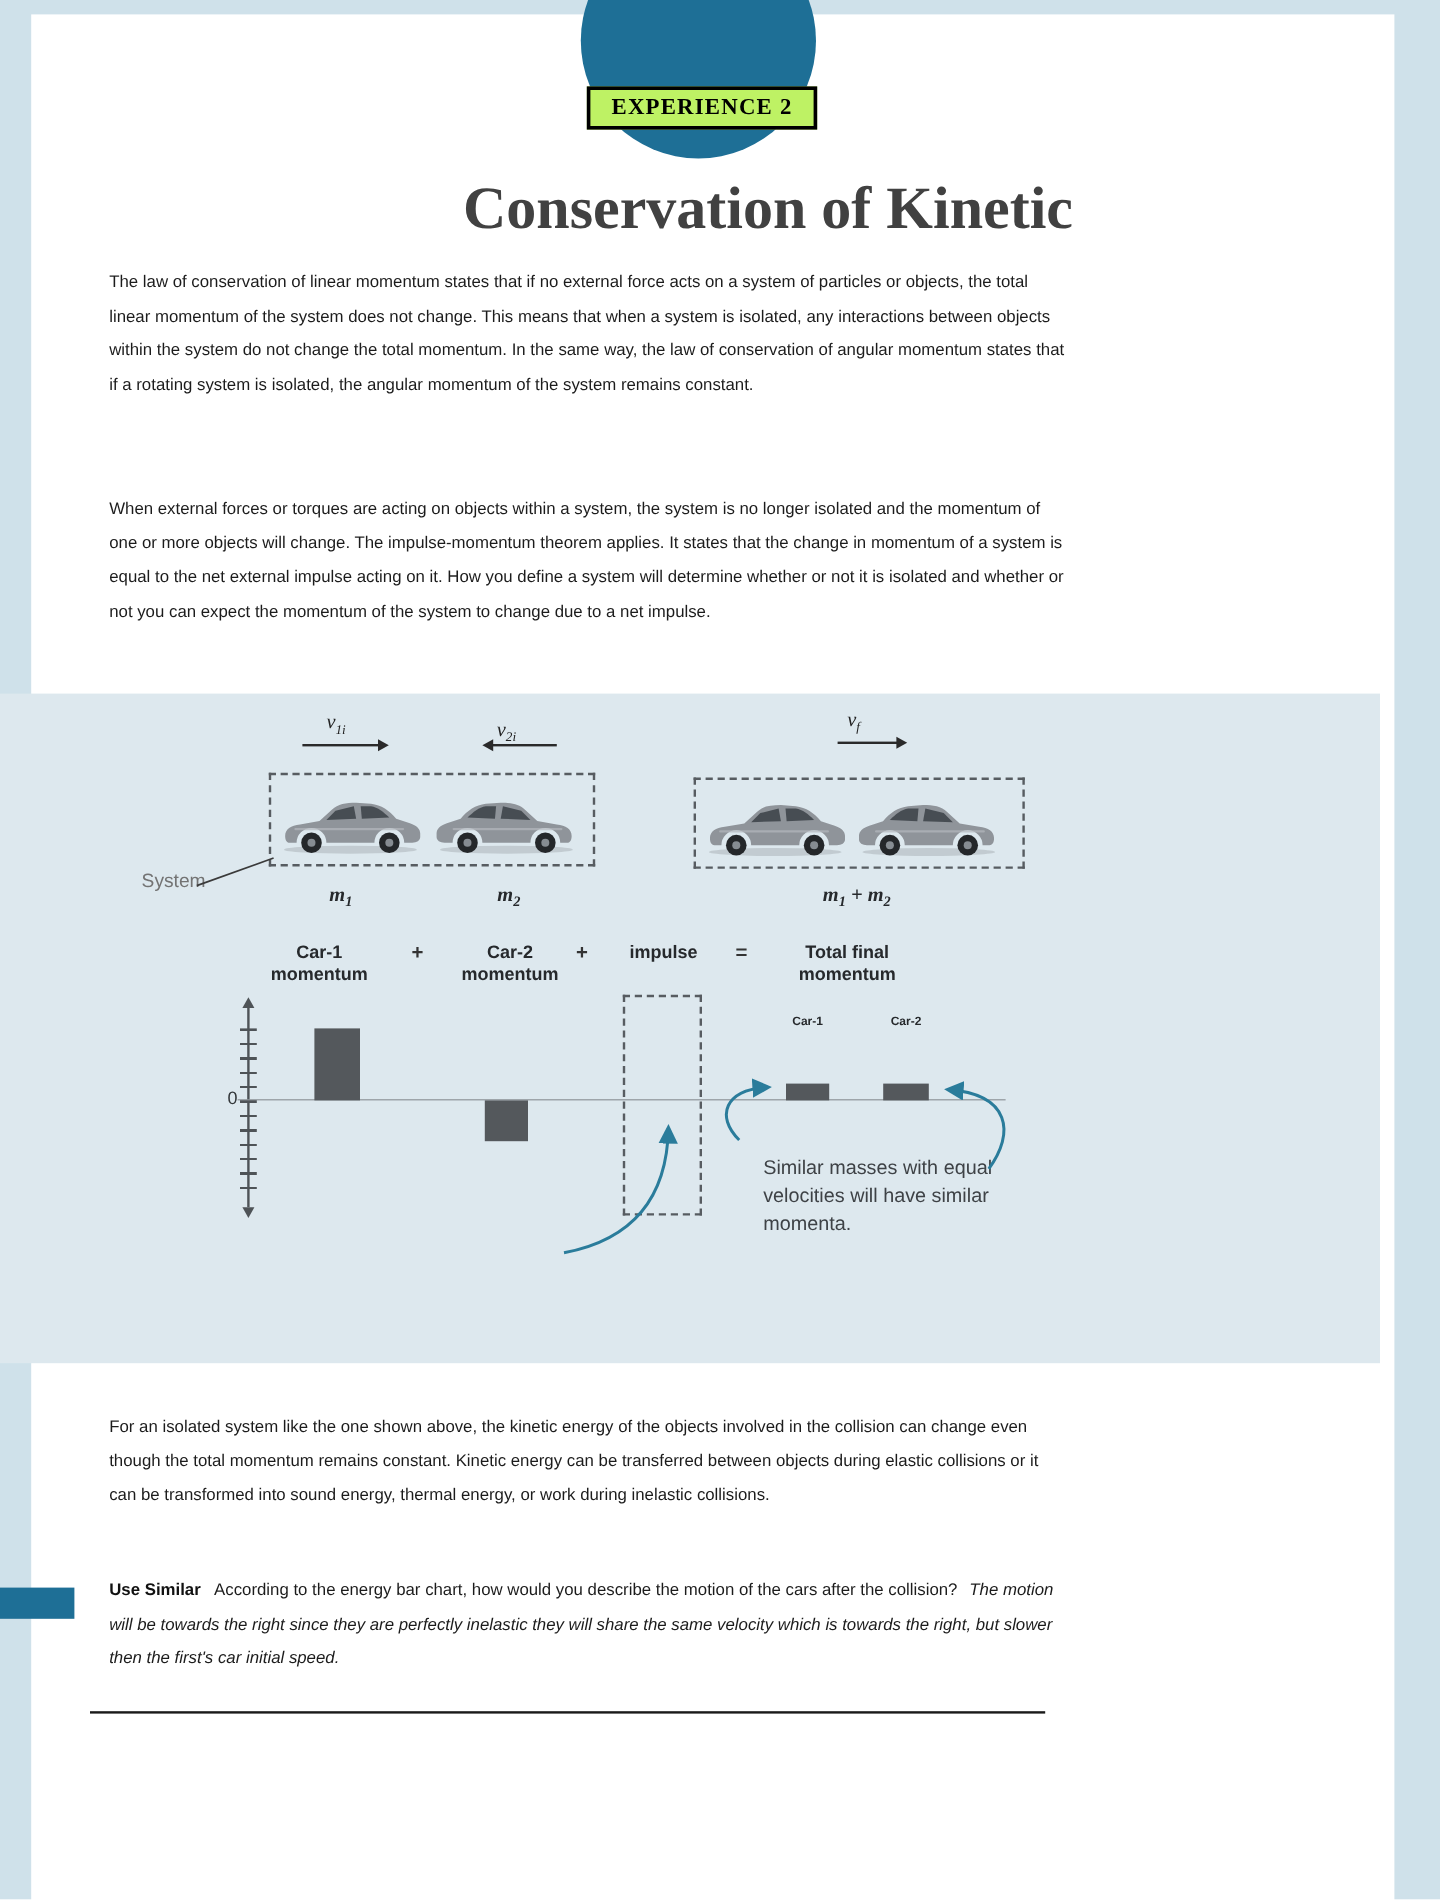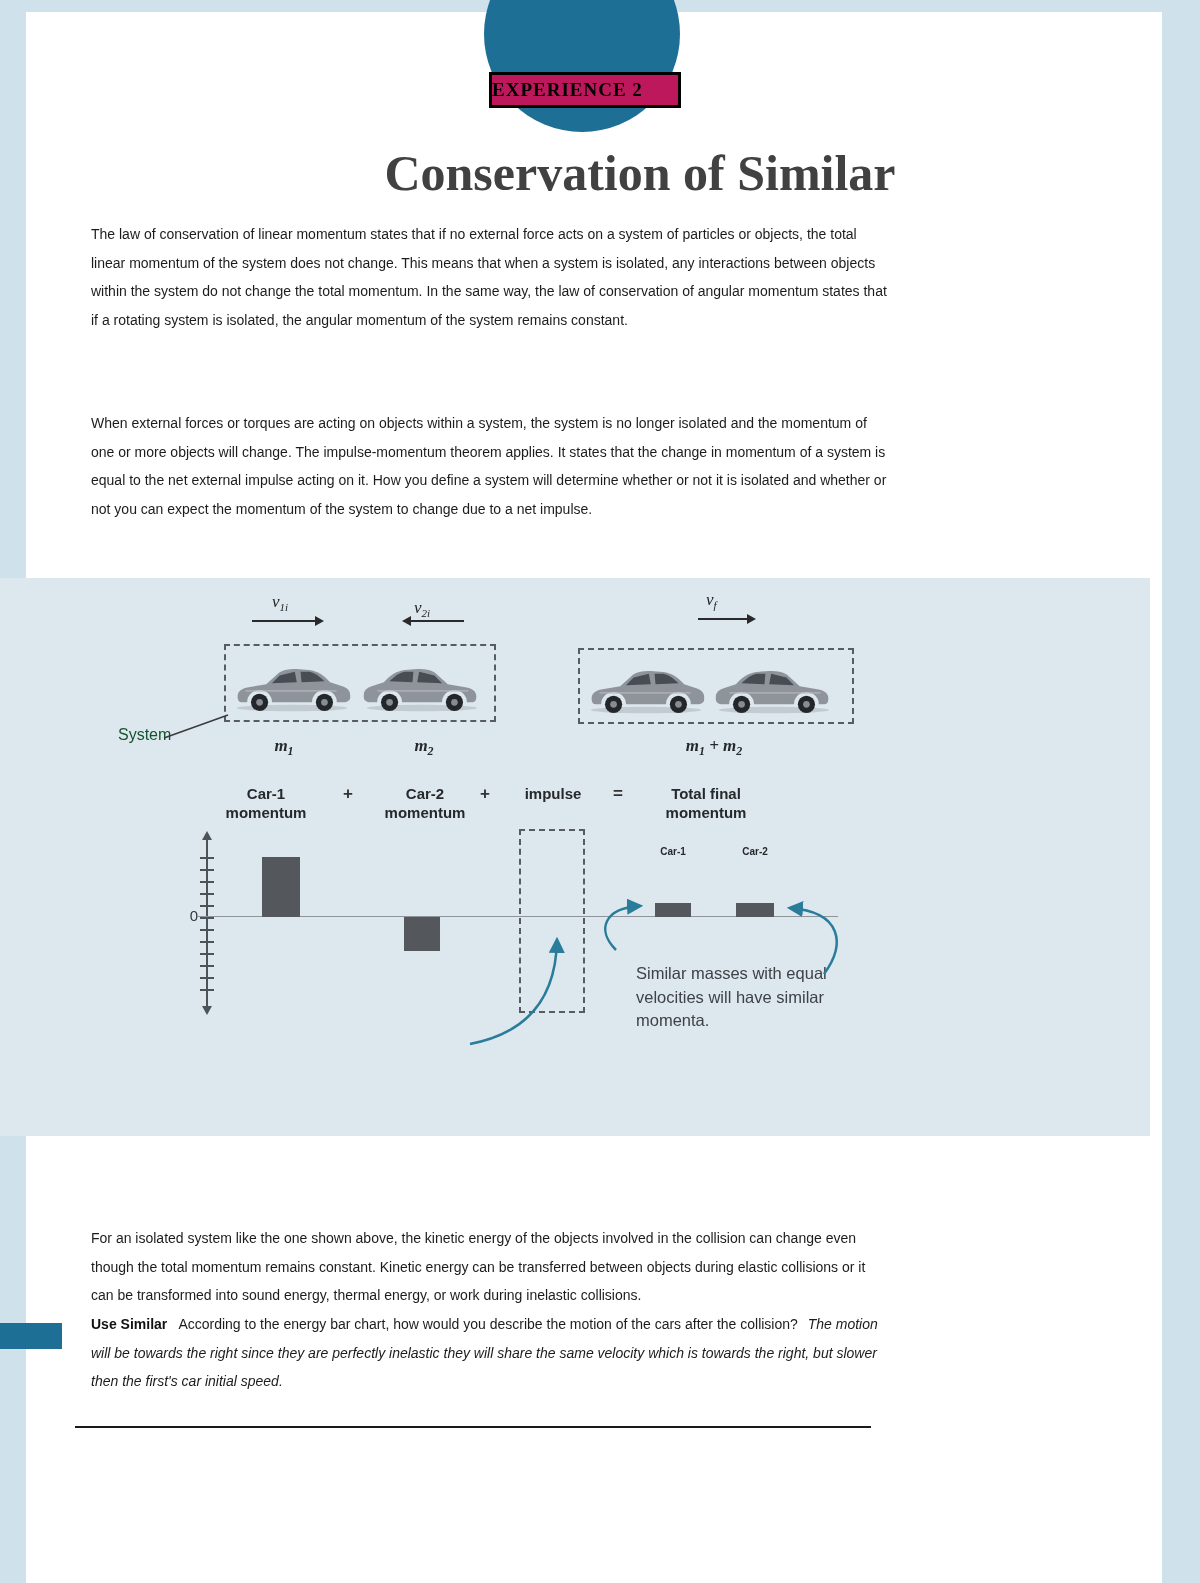--- a/index.html
+++ b/index.html
@@ -7,51 +7,51 @@
     width:1200px;height:1583px;position:relative;background:#ffffff;
     font-family:"Liberation Sans",sans-serif;color:#1b1b1b;overflow:hidden;
   }
   .edge{position:absolute;background:#cfe1ea;z-index:0;}
   .edge-top{left:0;top:0;width:1200px;height:12px;}
   .edge-left{left:0;top:0;width:26px;height:1583px;}
   .edge-right{left:1162px;top:0;width:38px;height:1583px;}
 
   .accent-circle{position:absolute;left:484px;top:-64px;width:196px;height:196px;
     border-radius:50%;background:#1e6f96;z-index:1;}
-  .badge{position:absolute;left:489px;top:72px;width:186px;height:30px;background:#be185d;
-    border:3px solid #000;z-index:2;display:flex;align-items:center;justify-content:flex-start;
+  .badge{position:absolute;left:489px;top:72px;width:186px;height:30px;background:#bef264;
+    border:3px solid #000;z-index:2;display:flex;align-items:center;justify-content:center;
     font-family:"Liberation Serif",serif;font-weight:bold;font-size:19px;letter-spacing:1px;color:#000;}
   .title{position:absolute;left:90px;top:144px;width:1100px;margin:0;text-align:center;
     font-family:"Liberation Serif",serif;font-weight:bold;font-size:50px;color:#414141;z-index:2;}
 
   .para{position:absolute;left:75px;width:798px;margin:16px;font-size:14px;line-height:28.5px;color:#1c1c1c;z-index:2;}
   .p1{top:204px;}
   .p2{top:393px;}
-  .p3{top:1208px;}
+  .p3{top:1158px;}
   .qa{top:1294px;width:808px;}
   .qa .um{margin-right:8px;color:#111;}
   .answer{font-style:italic;margin-left:6px;}
 
   .figure{position:absolute;left:0;top:578px;width:1150px;height:558px;background:#dde8ee;z-index:1;}
   .fig-abs{position:absolute;text-align:right;}
 
   
   .vel{font-family:"Liberation Serif",serif;font-style:italic;font-size:17px;color:#222;}
   .vel sub{font-size:11px;font-style:italic;}
   .harrow{position:absolute;height:2px;background:#2a2a2a;}
   .harrow.right::after{content:"";position:absolute;right:-8px;top:-4px;width:0;height:0;
     border-left:9px solid #2a2a2a;border-top:5px solid transparent;border-bottom:5px solid transparent;}
   .harrow.left::after{content:"";position:absolute;left:-8px;top:-4px;width:0;height:0;
     border-right:9px solid #2a2a2a;border-top:5px solid transparent;border-bottom:5px solid transparent;}
 
   .dash-box{position:absolute;border:2px dashed #575c61;}
   .car{position:absolute;width:124px;height:48px;}
   .flip{transform:scaleX(-1);}
 
-  .sys-label{font-size:16px;color:#14532d;}
+  .sys-label{font-size:16px;color:#737373;}
   .mlabel{font-family:"Liberation Serif",serif;font-style:italic;font-size:17px;color:#26292c;text-align:center;font-weight:bold;}
   .mlabel sub{font-size:12px;}
 
   .eq-label{font-size:15px;font-weight:bold;line-height:19px;color:#26292c;text-align:center;}
   .op{font-size:17px;font-weight:600;color:#333;}
   .final-label{font-size:10px;font-weight:bold;color:#26292c;text-align:center;}
 
   .vaxis{position:absolute;left:206px;top:262px;width:2px;height:166px;background:#4e5357;}
   .vaxis::before{content:"";position:absolute;top:-9px;left:-4px;width:0;height:0;
     border-left:5px solid transparent;border-right:5px solid transparent;border-bottom:9px solid #4e5357;}
@@ -96,21 +96,21 @@
 
 <div class="edge edge-top"></div>
 <div class="edge edge-left"></div>
 <div class="edge edge-right"></div>
 
 <div class="accent-circle"></div>
 <div class="badge">
   <span>EXPERIENCE 2</span>
 </div>
 
-<h1 class="title">Conservation of Similar</h1>
+<h1 class="title">Conservation of Kinetic</h1>
 
 <p class="para p1">The law of conservation of linear momentum states that if no external force acts on a system of particles or objects, the total linear momentum of the system does not change. This means that when a system is isolated, any interactions between objects within the system do not change the total momentum. In the same way, the law of conservation of angular momentum states that if a rotating system is isolated, the angular momentum of the system remains constant.</p>
 <p class="para p2">When external forces or torques are acting on objects within a system, the system is no longer isolated and the momentum of one or more objects will change. The impulse-momentum theorem applies. It states that the change in momentum of a system is equal to the net external impulse acting on it. How you define a system will determine whether or not it is isolated and whether or not you can expect the momentum of the system to change due to a net impulse.</p>
 
 <div class="figure">
 
   <span class="fig-abs vel" style="left:272px;top:14px;"><i>v</i><sub>1i</sub></span>
   <span class="fig-abs vel" style="left:414px;top:20px;"><i>v</i><sub>2i</sub></span>
   <span class="fig-abs vel" style="left:706px;top:12px;"><i>v</i><sub>f</sub></span>
 

